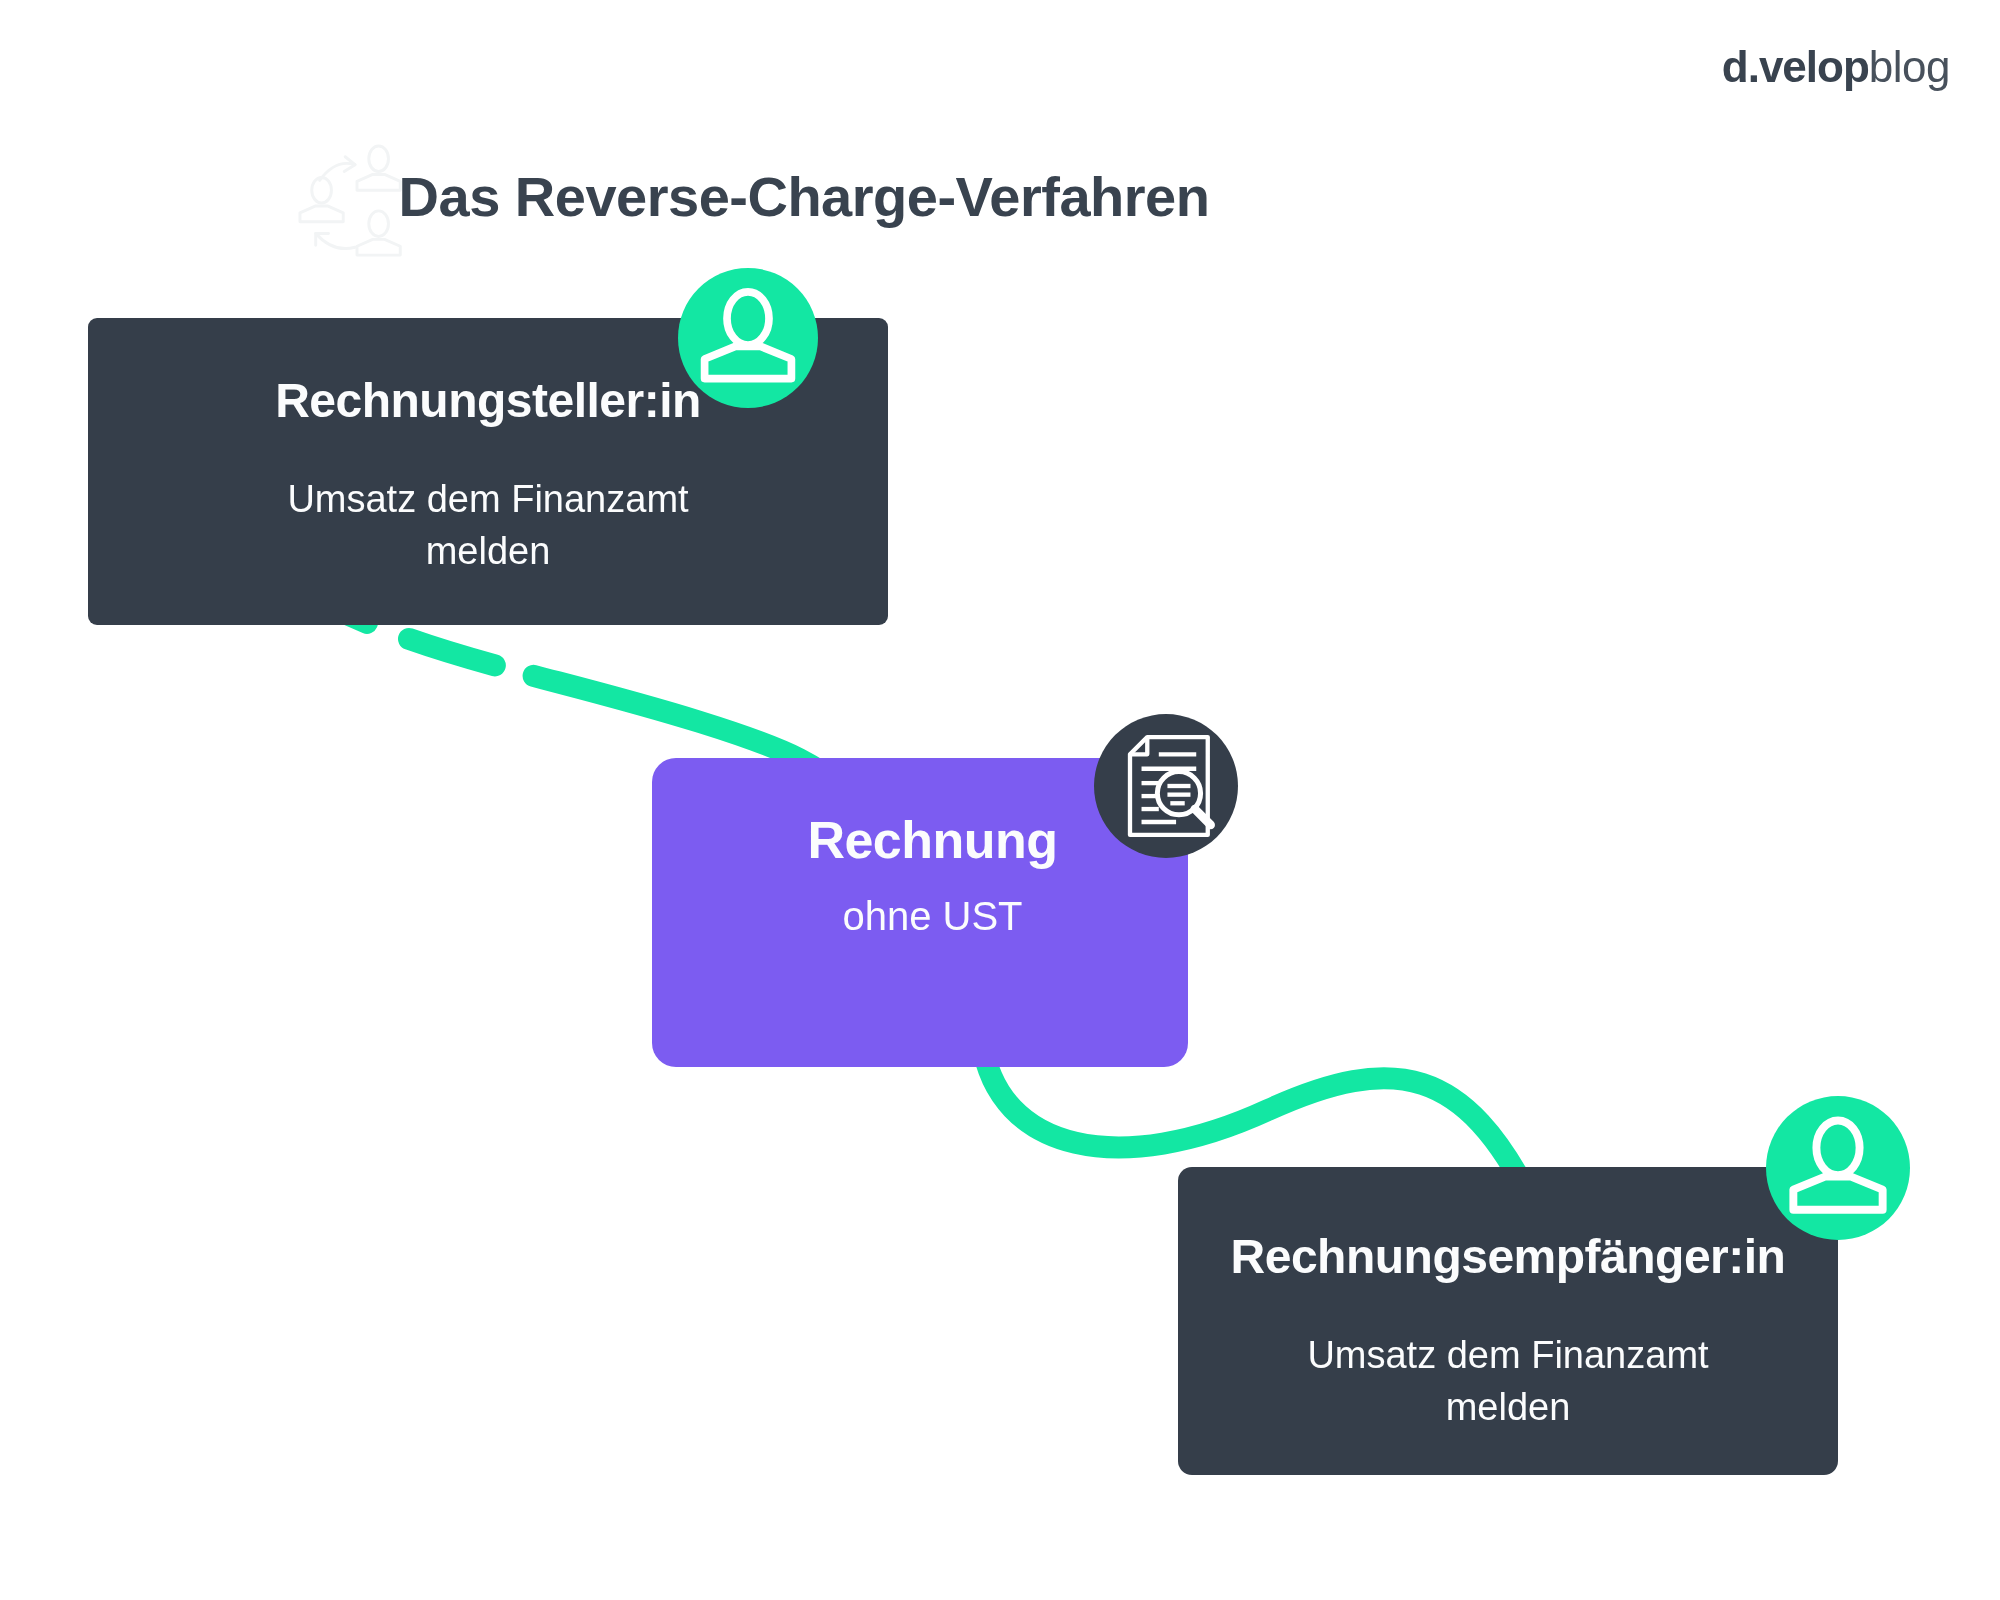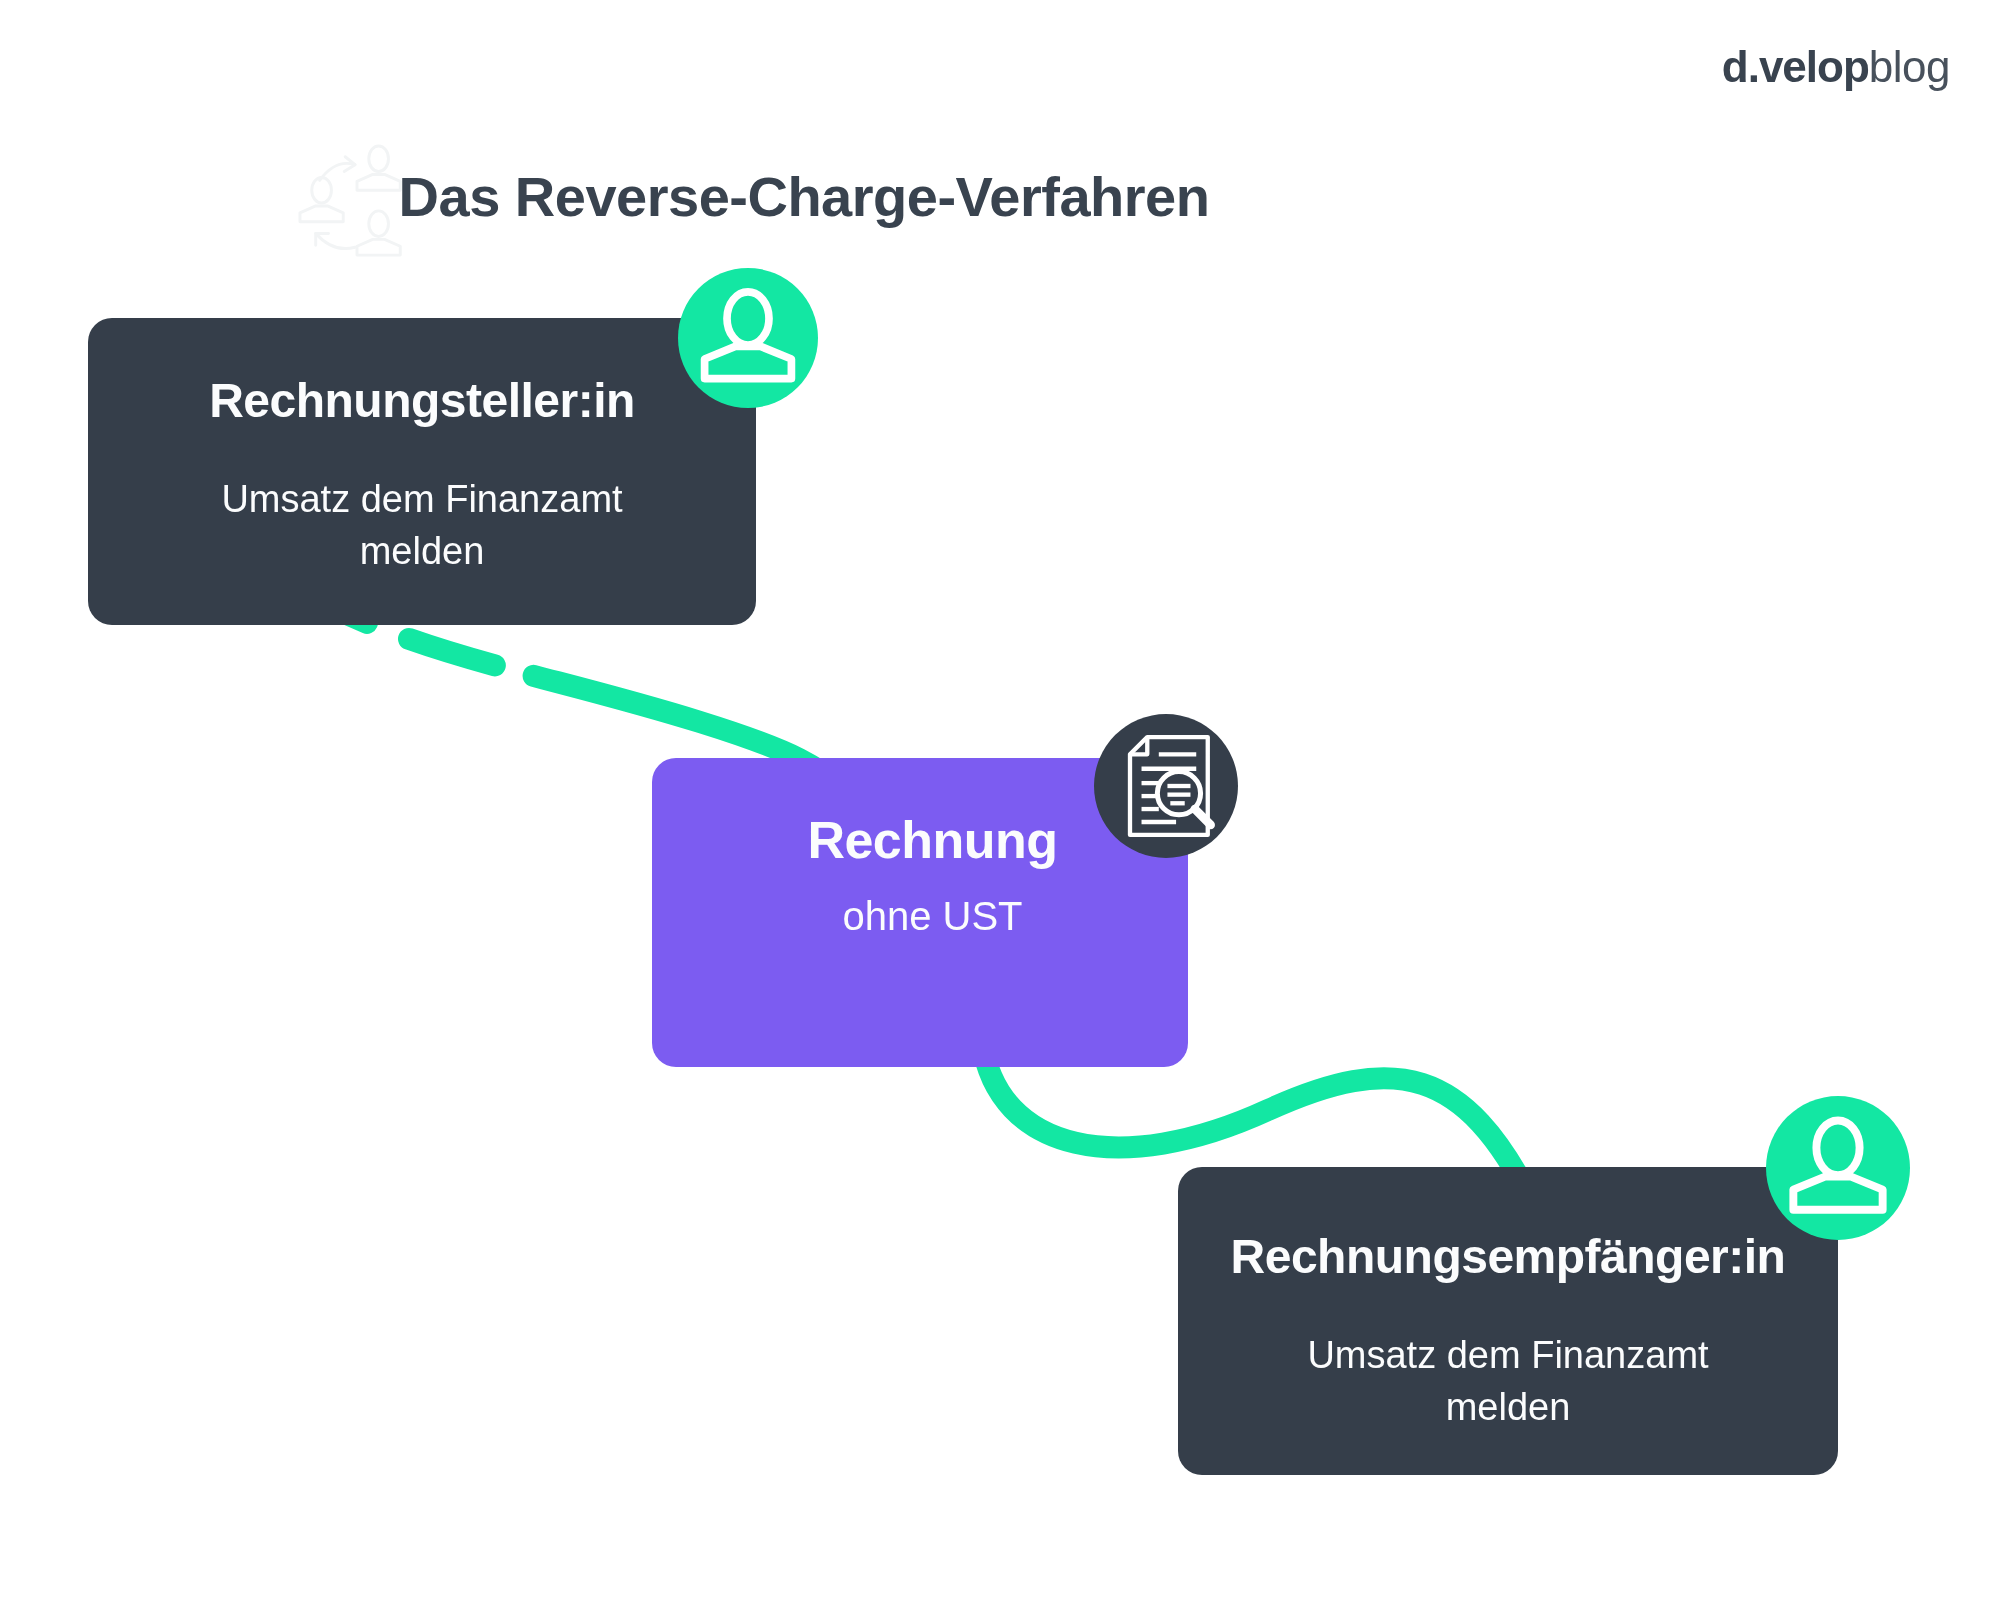--- a/index.html
+++ b/index.html
@@ -54,23 +54,23 @@
   .curve.dashed-start{stroke-dasharray:80 45 90 40 3000;}
   
   .node{
     position:absolute;border-radius:24px;
     color:var(--card-text);
     text-align:center;
     z-index:2;
   }
   .node.dark{background:var(--dark);}
   .node.purple{background:var(--purple);padding-left:25px;}
-  #issuer{left:88px;top:318px;width:668px;height:307px;}
+  #issuer{left:88px;top:318px;width:800px;height:307px;border-radius:9px;}
   #invoice{left:652px;top:758px;width:536px;height:309px;}
-  #recipient{left:1178px;top:1167px;width:660px;height:308px;}
+  #recipient{left:1178px;top:1167px;width:660px;height:308px;border-radius:14px;}
   .node h2{
     font-size:48px;font-weight:700;letter-spacing:-0.5px;
   }
   #issuer h2{margin-top:55px;}
   #recipient h2{margin-top:62px;}
   .node-body{
     font-size:38px;line-height:1.36;
     max-width:470px;margin:46px auto 0;
   }
   #invoice h2{margin-top:52px;font-size:52px;}

